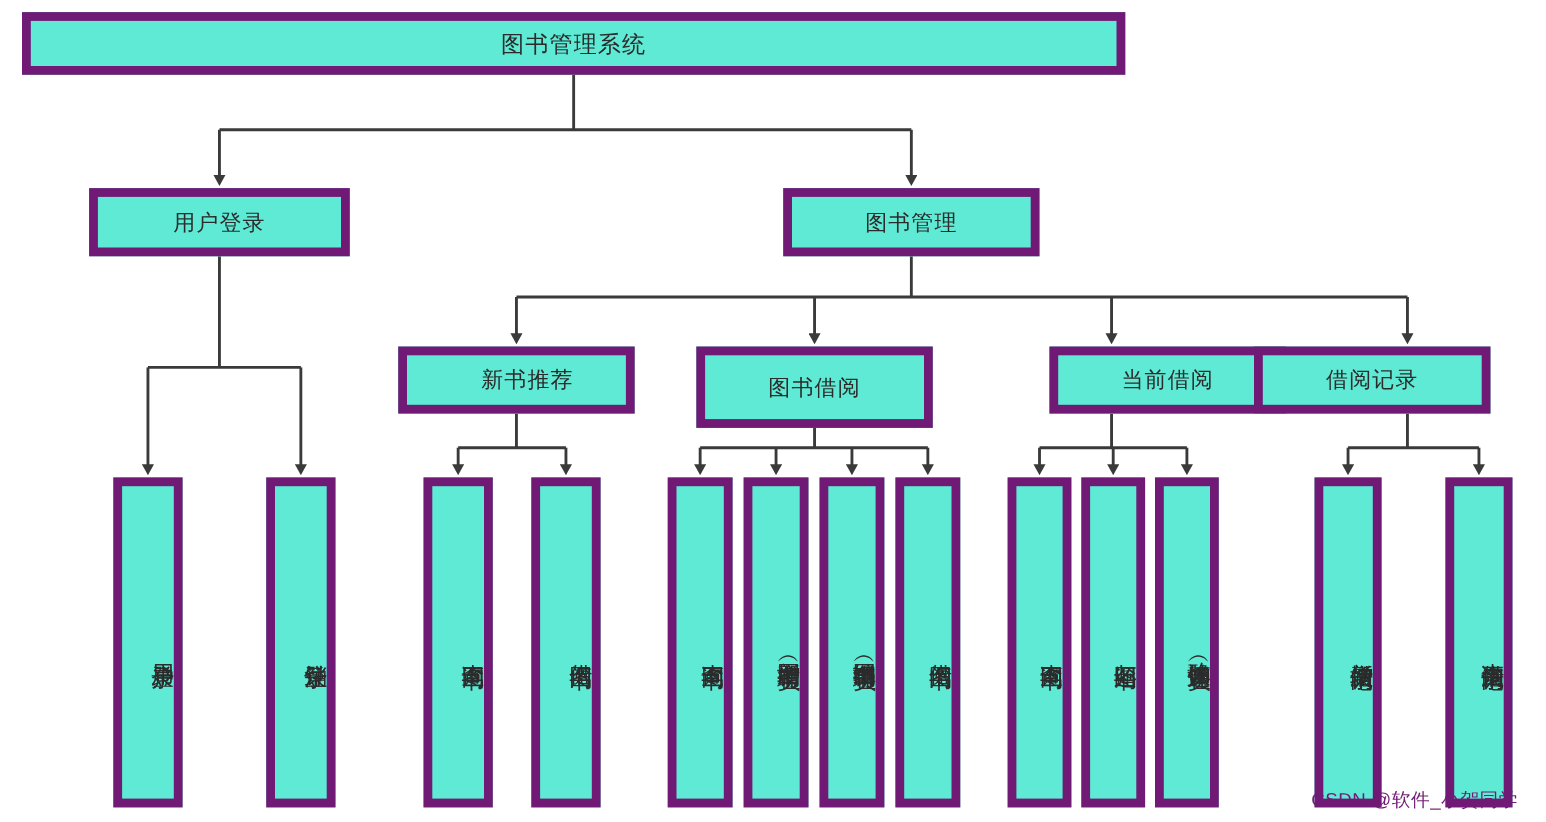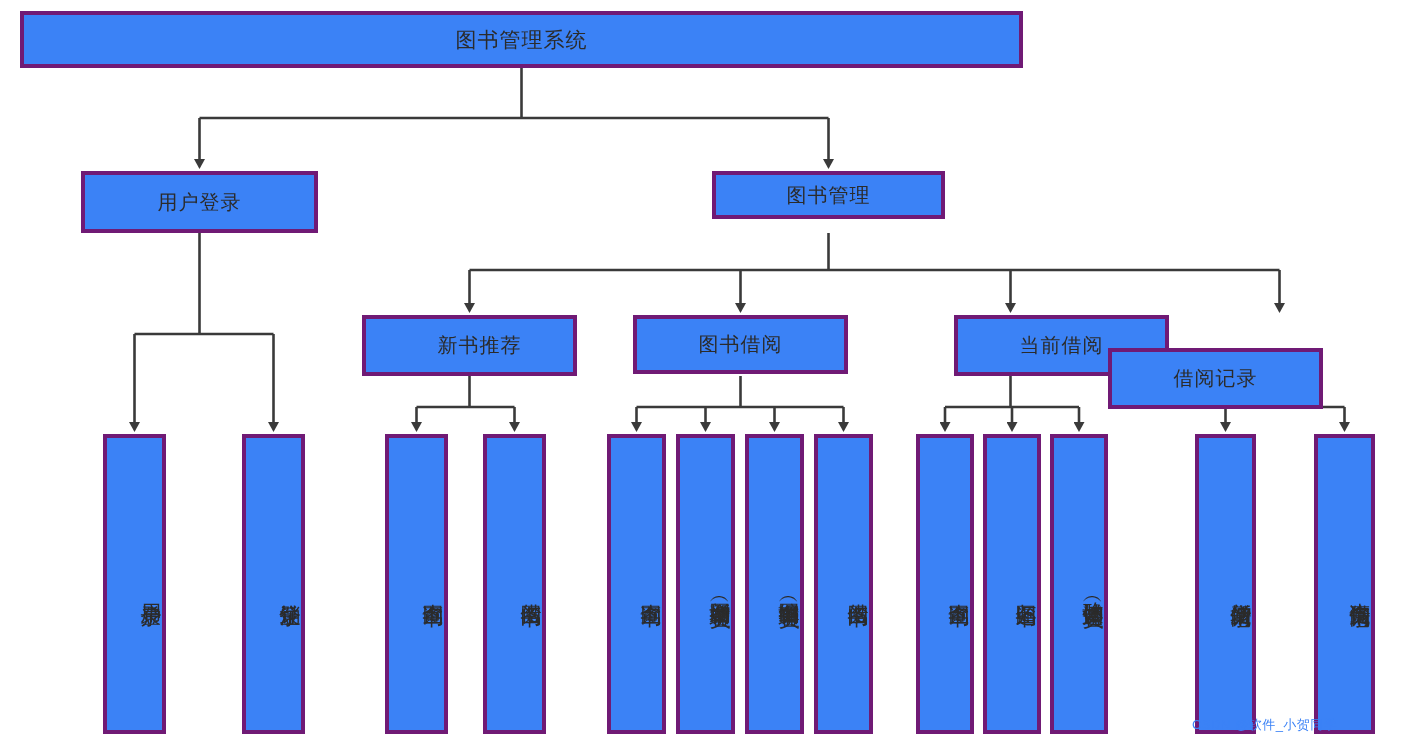--- a/index.html
+++ b/index.html
@@ -8,22 +8,22 @@
     background:#ffffff;
     font-family:"Liberation Sans","DejaVu Sans",sans-serif;
     overflow:hidden;
   }
   #diagram-root{position:relative;width:1405px;height:747px;}
   svg.wires{position:absolute;left:0;top:0;width:1405px;height:747px;}
 
   .node{
     position:absolute;
     box-sizing:border-box;
-    background:#3b82f6;
-    border:4px solid #701a75;
+    background:#5eead4;
+    border:8px solid #701a75;
     display:flex;
     align-items:center;
     justify-content:center;
     color:#2b2b2b;
     text-align:center;
   }
   .node.horizontal{font-size:21px;letter-spacing:1px;}
   .node.root{font-size:21px;}
   .node.level2{font-size:20px;}
   .node.level3{font-size:20px;}
@@ -33,22 +33,22 @@
     font-size:21px;
     line-height:1.08;
     letter-spacing:1px;
     align-items:flex-start;
     justify-content:center;
     padding-top:10px;
     white-space:nowrap;
   }
   .watermark{
     position:absolute;
-    color:#3b82f6;
-    font-size:13px;
+    color:#701a75;
+    font-size:17px;
     letter-spacing:.5px;
     white-space:nowrap;
     user-select:none;
   }
 </style>
 </head>
 <body>
 
 <div id="diagram-root">
   <svg class="wires" viewBox="0 0 1405 747" xmlns="http://www.w3.org/2000/svg">
@@ -94,33 +94,33 @@
       </g>
   </svg>
 
   <div id="node-layer">
       <div class="node root horizontal" style="left: 20px; top: 11px; width: 1003px; height: 57px;">
         <span>图书管理系统</span>
       </div>
       <div class="node level2 horizontal" style="left: 81px; top: 171px; width: 237px; height: 62px;">
         <span>用户登录</span>
       </div>
-      <div class="node level2 horizontal" style="left: 712px; top: 171px; width: 233px; height: 48px;">
+      <div class="node level2 horizontal" style="left: 712px; top: 171px; width: 233px; height: 62px;">
         <span>图书管理</span>
       </div>
       <div class="node level3 horizontal" style="left: 362px; top: 315px; width: 215px; height: 61px; padding-left: 20px;">
         <span>新书推荐</span>
       </div>
-      <div class="node level3 horizontal" style="left: 633px; top: 315px; width: 215px; height: 59px;">
+      <div class="node level3 horizontal" style="left: 633px; top: 315px; width: 215px; height: 74px;">
         <span>图书借阅</span>
       </div>
       <div class="node level3 horizontal" style="left: 954px; top: 315px; width: 215px; height: 61px;">
         <span>当前借阅</span>
       </div>
-      <div class="node level3 horizontal" style="left: 1108px; top: 315px; width: 215px; height: 61px; margin-top: 33px;">
+      <div class="node level3 horizontal" style="left: 1140px; top: 315px; width: 215px; height: 61px;">
         <span>借阅记录</span>
       </div>
       <div class="node leaf" style="left: 103px; top: 434px; width: 63px; height: 300px;">
         <span>用户登录</span>
       </div>
       <div class="node leaf" style="left: 242px; top: 434px; width: 63px; height: 300px;">
         <span>注销登录</span>
       </div>
       <div class="node leaf" style="left: 385px; top: 434px; width: 63px; height: 300px;">
         <span>查询图书</span>

